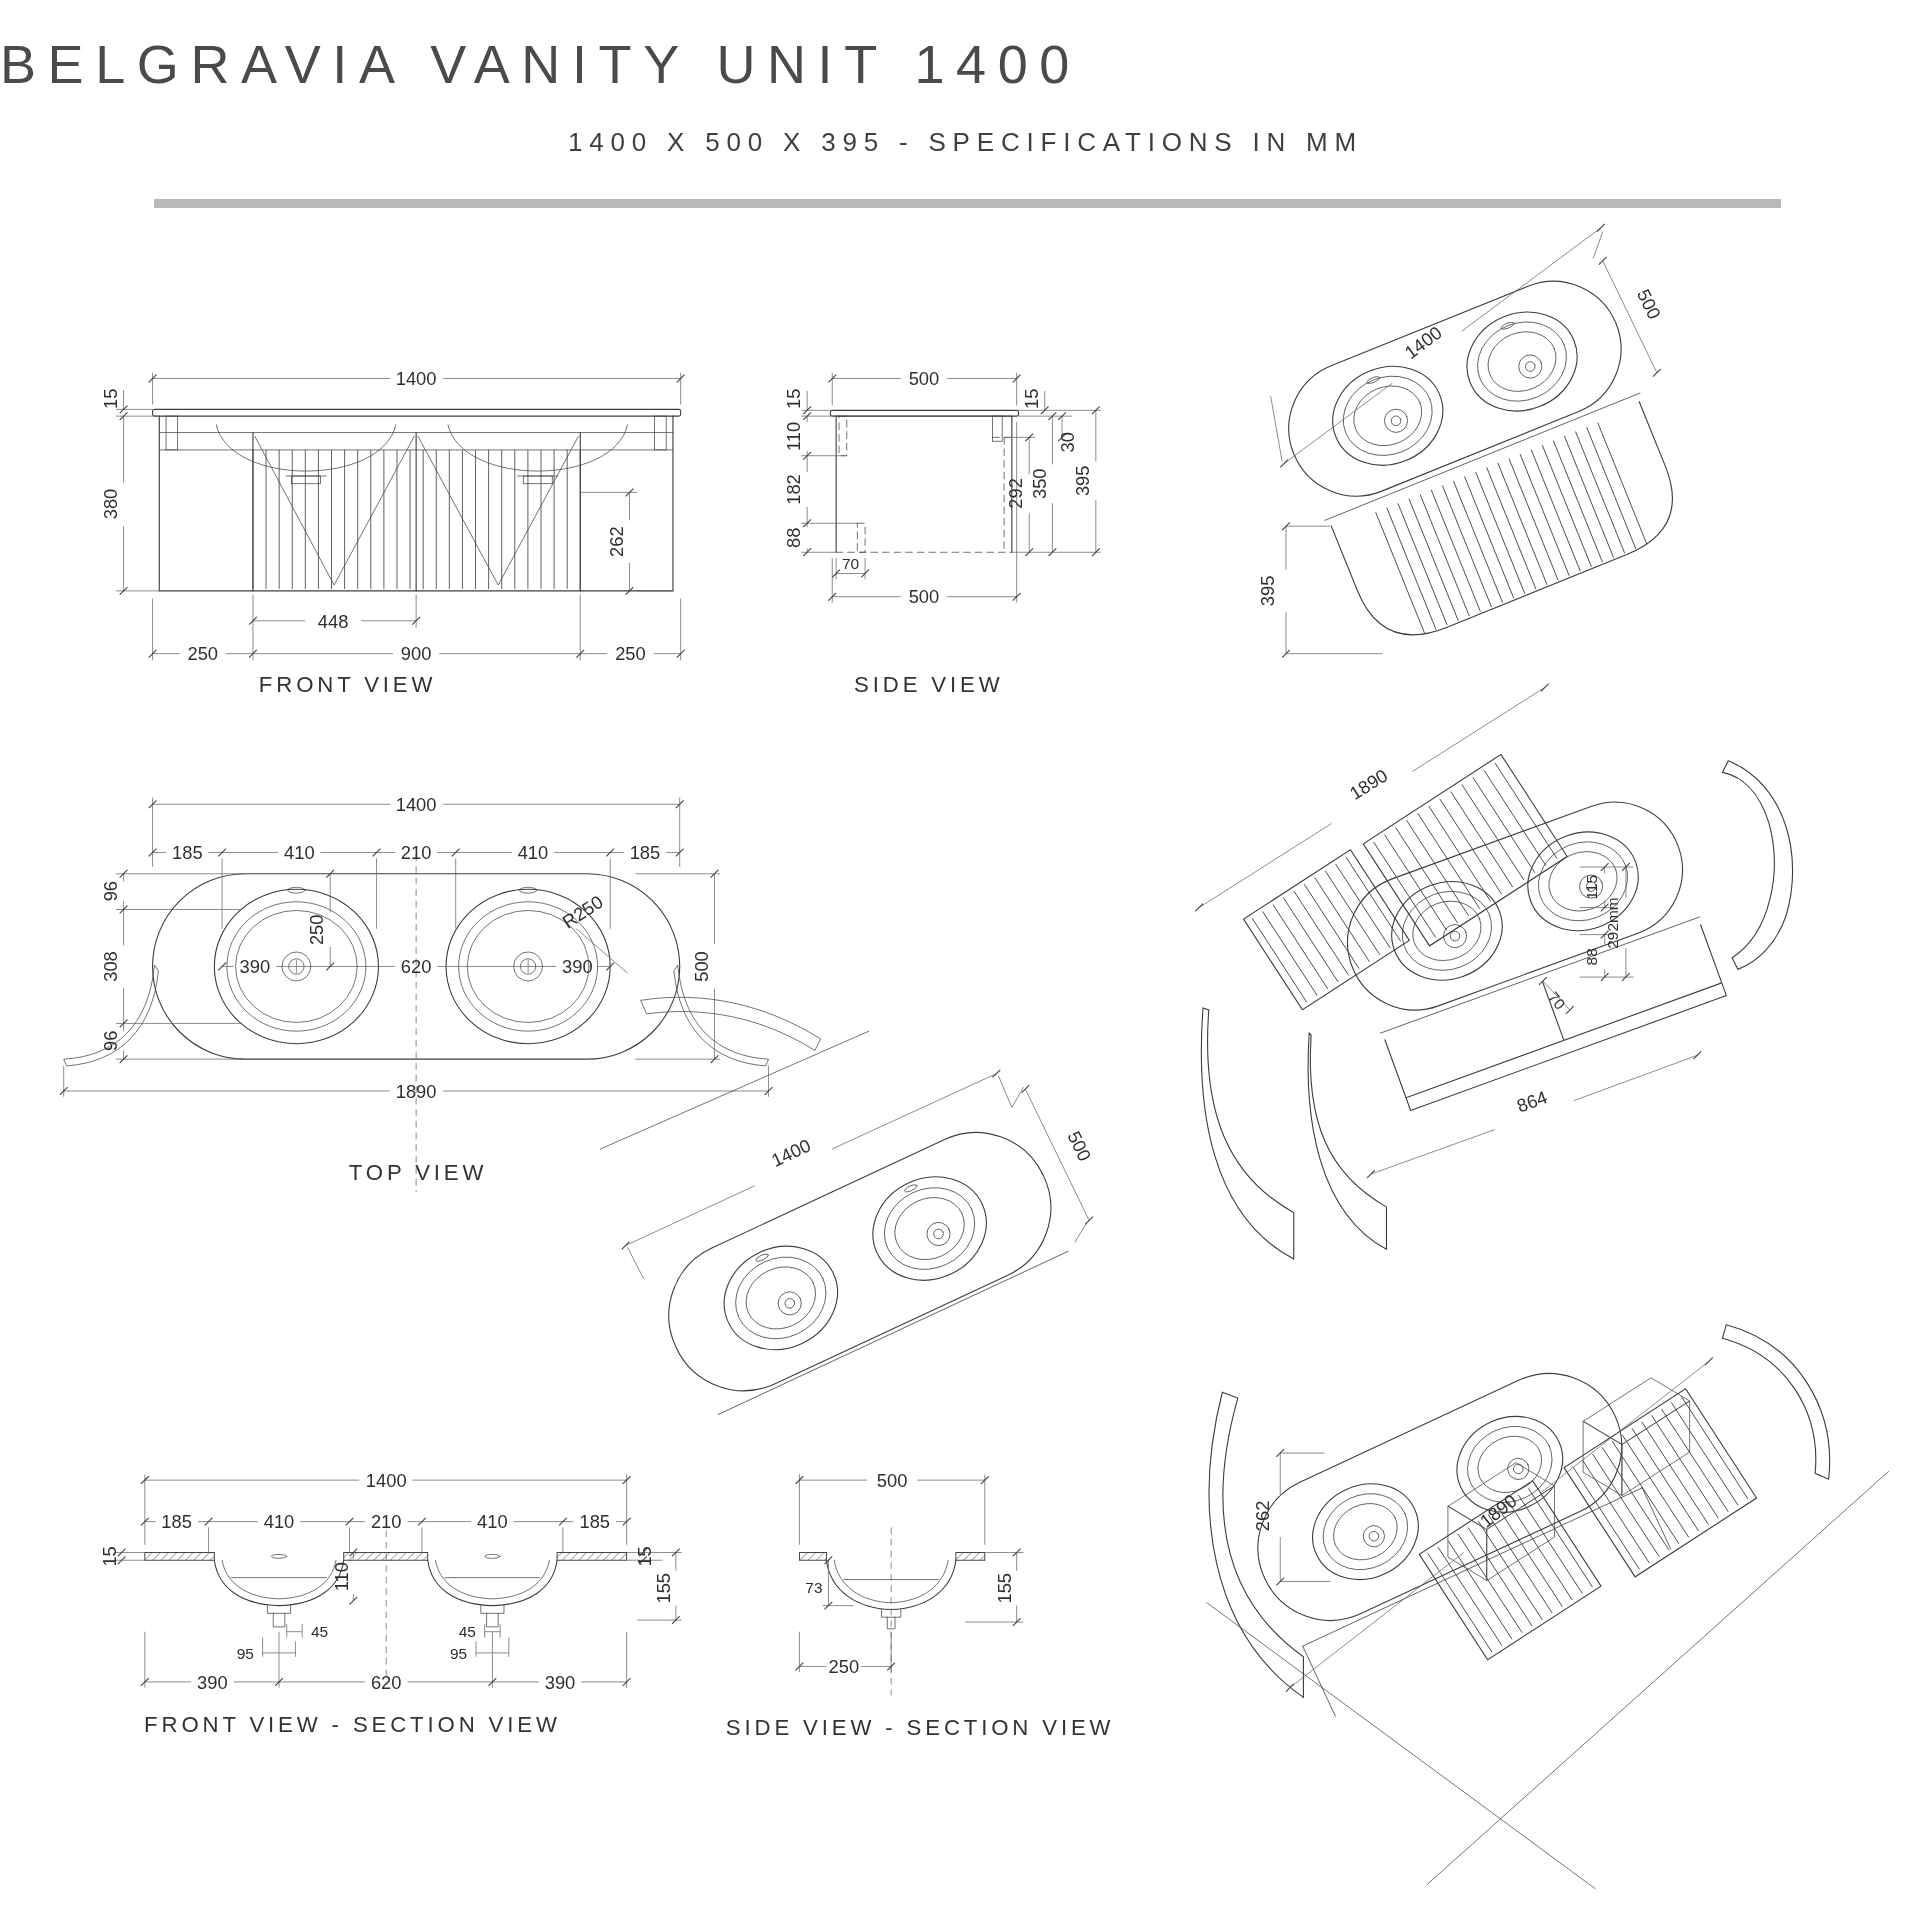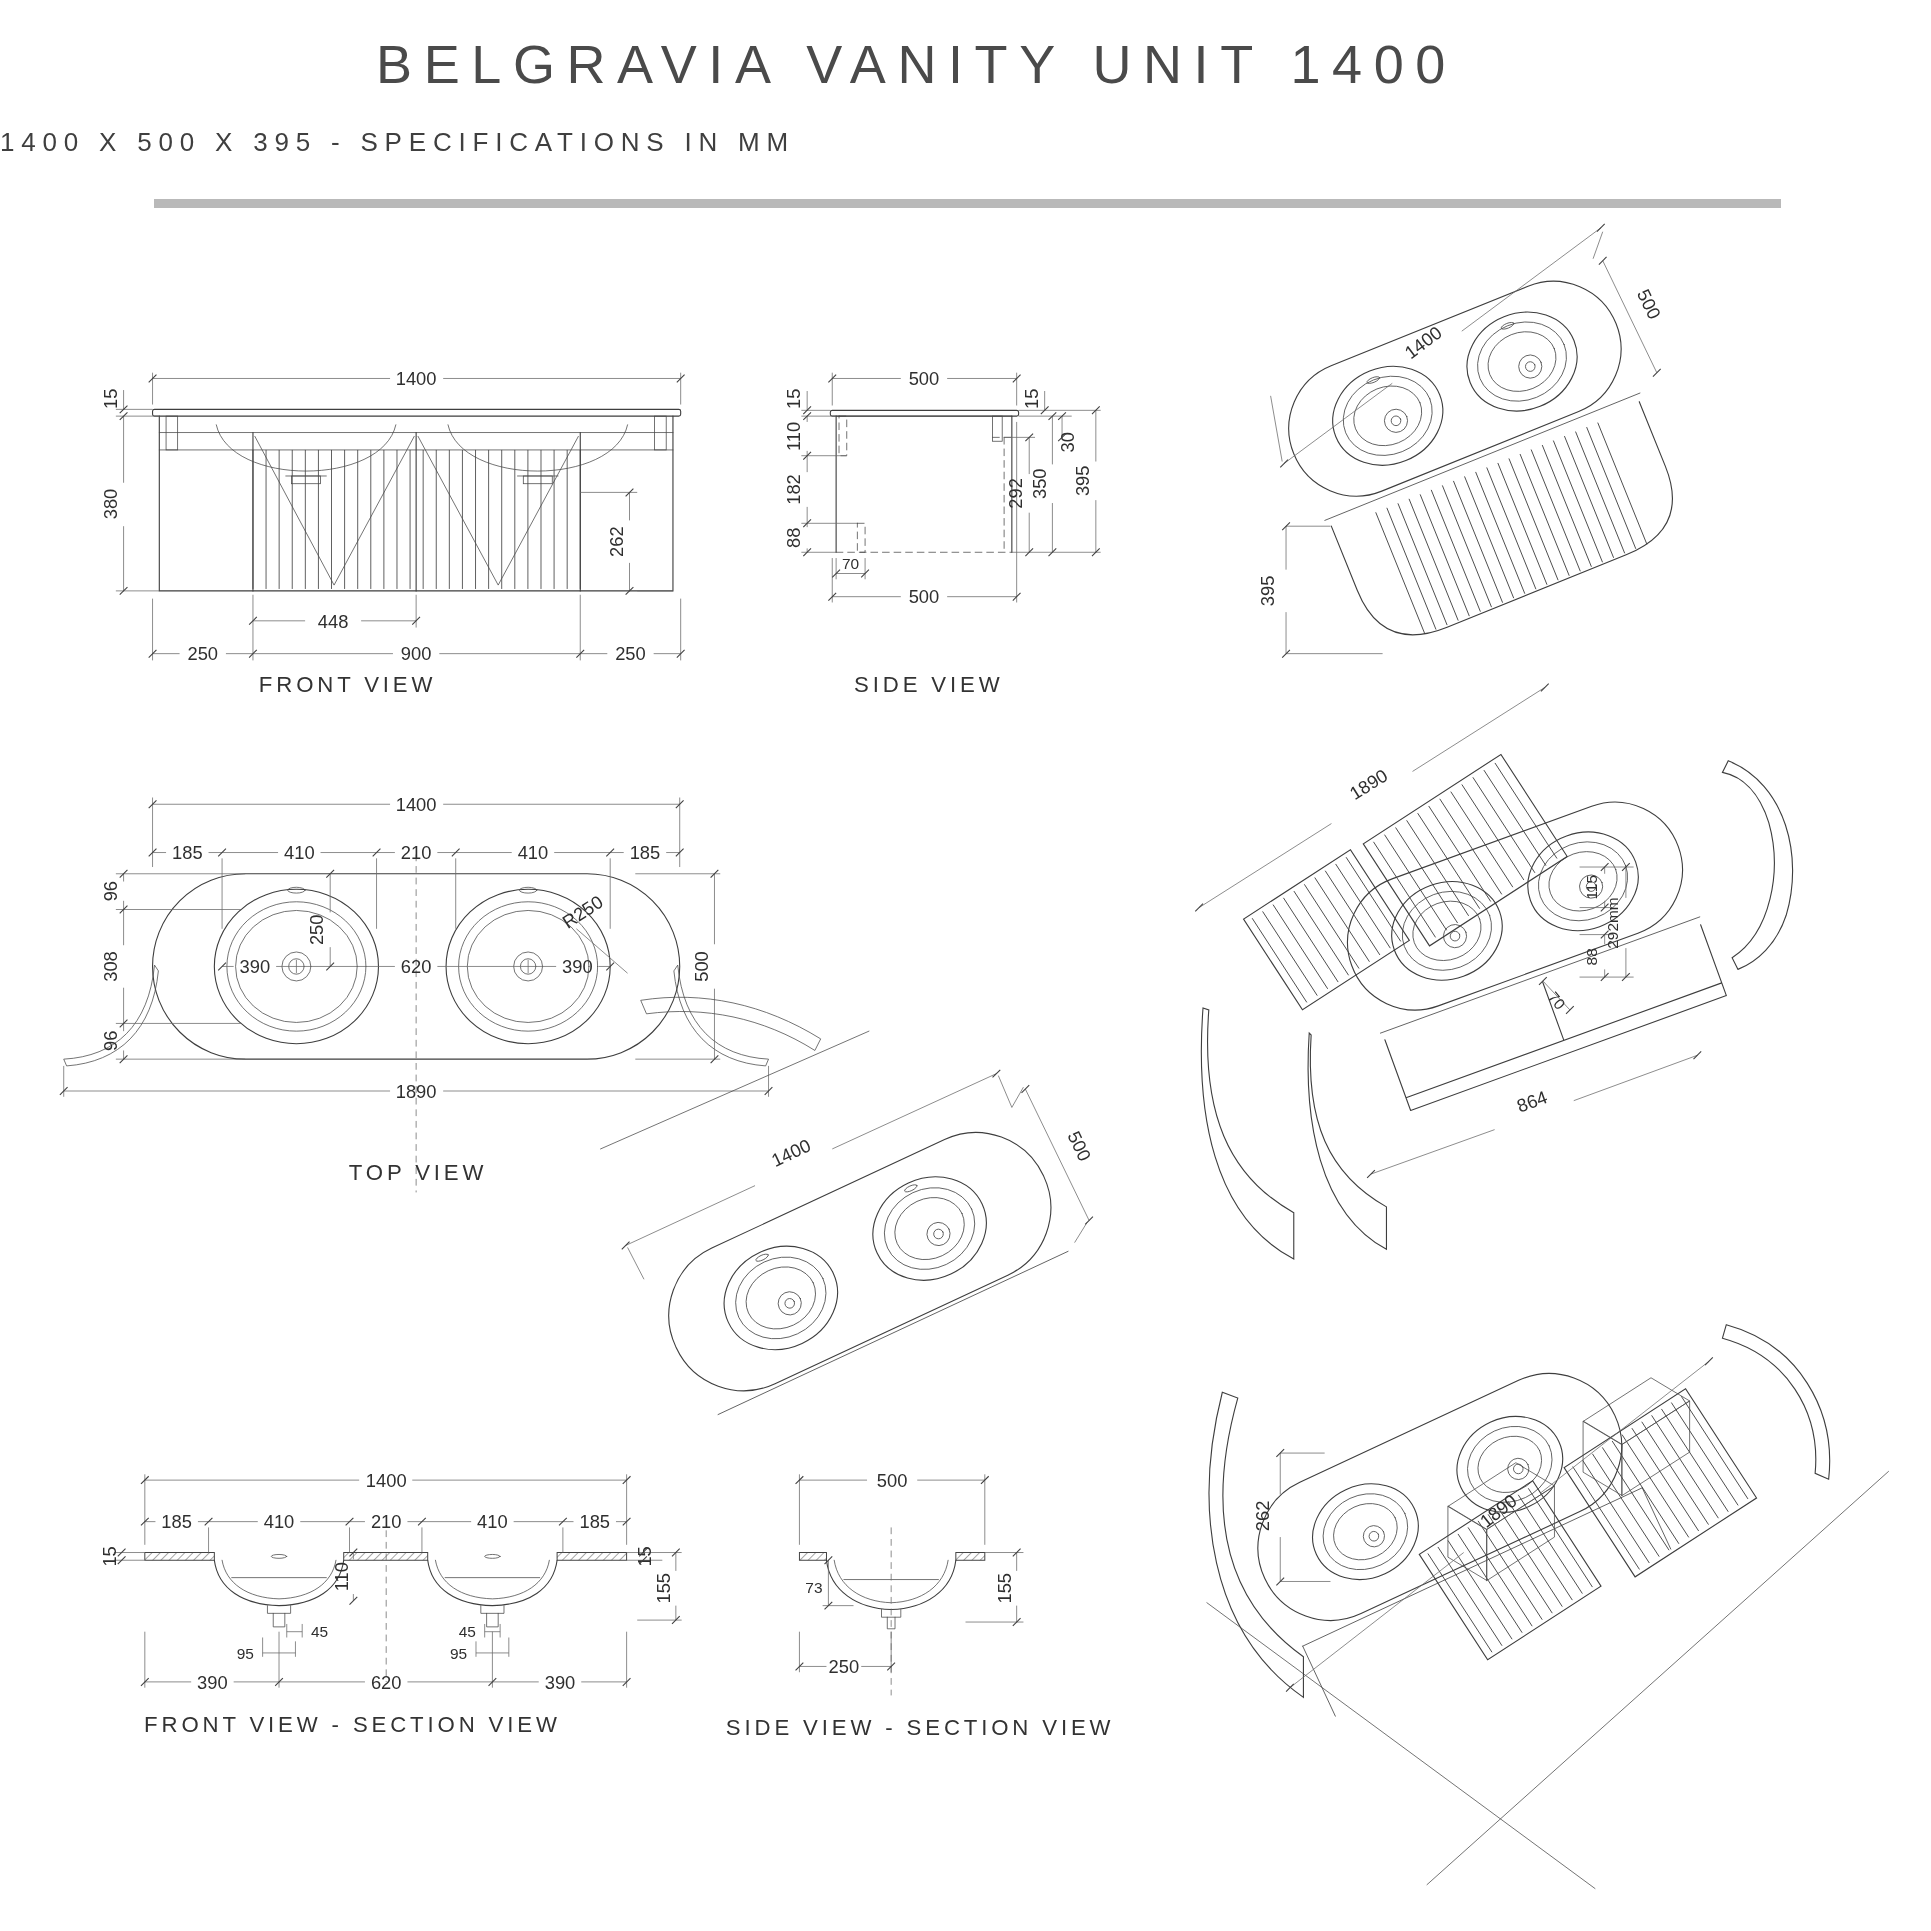--- a/index.html
+++ b/index.html
@@ -1,20 +1,20 @@
 <!DOCTYPE html>
 <html><head>
 <meta charset="utf-8">
 <style>
   html,body{margin:0;padding:0;background:#fff;}
   #page{position:relative;width:1931px;height:1931px;background:#fff;overflow:hidden;
         font-family:"Liberation Sans",sans-serif;}
-  .title{position:absolute;left:0;top:33px;width:1817px;text-align:center;
-         font-size:54px;letter-spacing:11.6px;color:#4a4a4a;font-weight:400;padding-left:8px;}
-  .subtitle{position:absolute;left:0;top:127px;width:1931px;text-align:left;
+  .title{position:absolute;left:0;top:33px;width:1817px;text-align:left;
+         font-size:54px;letter-spacing:11.6px;color:#4a4a4a;font-weight:400;}
+  .subtitle{position:absolute;left:0;top:127px;width:1931px;text-align:center;
          font-size:26px;letter-spacing:6.8px;color:#3f3f3f;font-weight:400;}
   .divider{position:absolute;left:154px;top:199px;width:1627px;height:8.7px;background:#b9b9b9;}
   svg{position:absolute;left:0;top:0;overflow:visible;}
   .o{stroke:#3e3e3e;stroke-width:1.15;fill:none;stroke-linecap:round;}
   .o2{stroke:#4a4a4a;stroke-width:0.8;fill:none;stroke-linecap:round;}
   .d{stroke:#6b6b6b;stroke-width:0.8;fill:none;}
   .dsh{stroke-dasharray:7 5;}
   .hatch{fill:url(#hatchF);stroke:#3e3e3e;stroke-width:1;}
   text{font-family:"Liberation Sans",sans-serif;fill:#2f2f2f;}
   .dim{font-size:19px;text-anchor:middle;}

